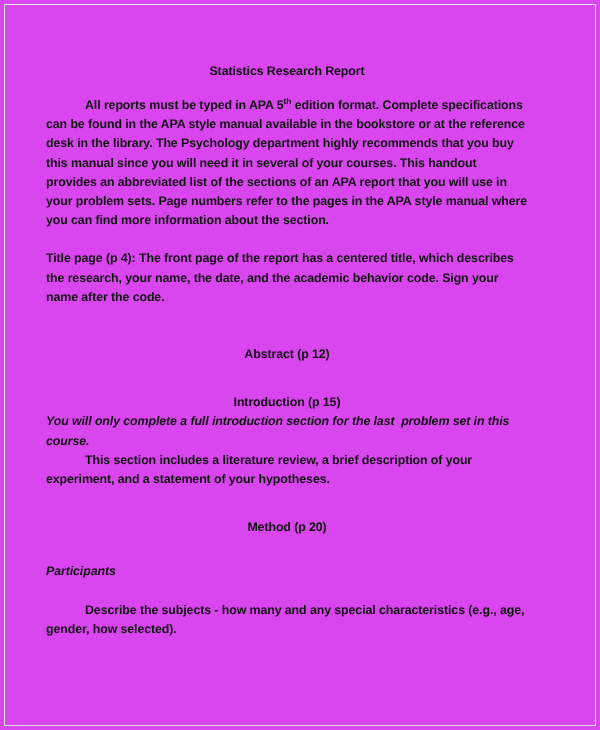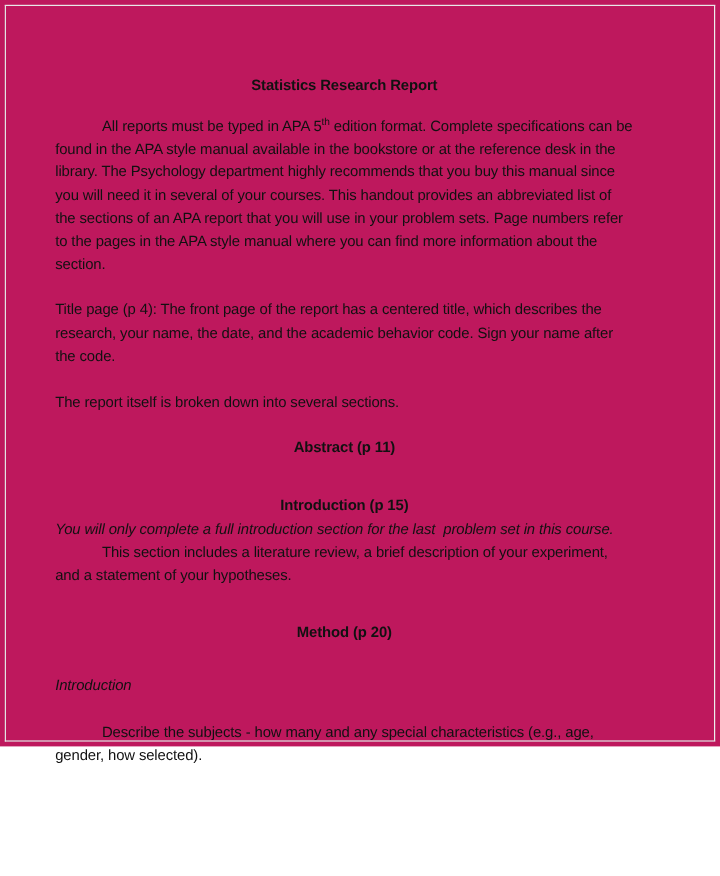--- a/index.html
+++ b/index.html
@@ -10,22 +10,22 @@
   body {
     width: 600px;
     height: 730px;
     font-family: "Liberation Sans", sans-serif;
     overflow: hidden;
   }
 
   #page {
     position: relative;
     width: 600px;
-    height: 622px;
-    background: #be185d;
+    height: 730px;
+    background: #d946ef;
     box-sizing: border-box;
   }
 
   
   #page-frame {
     position: absolute;
     left: 4px;
     top: 4px;
     right: 4px;
     bottom: 4px;
@@ -53,21 +53,21 @@
     text-align: center;
     font-weight: bold;
     margin: 0;
     padding-top: 63px;
     font-size: 12.4px;
     line-height: 16px;
   }
 
   p.para {
     margin: 0;
-    font-weight: normal;
+    font-weight: bold;
   }
 
   .gap-lg { height: 19px; }
   .gap-md { height: 17px; }
   .gap-sm { height: 10px; }
   .gap-xs { height: 6px; }
 
   .indent { text-indent: 39px; }
 
   .center {
@@ -102,45 +102,44 @@
     <div class="gap-md"></div>
 
     <p class="para indent"><span>All reports must be typed in APA 5</span><sup>th</sup><span> edition format.  Complete specifications can be found in the APA style manual available in the bookstore or at the reference desk in the library.  The Psychology department highly recommends that you buy this manual since you will need it in several of your courses. This handout provides an abbreviated list of the sections of an APA report that you will use in your problem sets. Page numbers refer to the pages in the APA style manual where you can find more information about the section.</span></p>
 
     <div class="gap-lg"></div>
 
     <p class="para">Title page (p 4):  The front page of the report has a centered title, which describes the research, your name, the date, and the academic behavior code.  Sign your name after the code.</p>
 
     <div class="gap-lg"></div>
 
-    <p class="para">The report itself is broken down into several sections.</p>
 
     <div class="gap-lg"></div>
 
-    <p class="center">Abstract (p 11)</p>
+    <p class="center">Abstract (p 12)</p>
 
 
     <div class="gap-lg"></div>
     <div class="gap-sm"></div>
 
     <p class="center">Introduction (p 15)</p>
 
 
     <p class="para ital nowrap-space">You will only complete a full introduction section for the last  problem set in this course.</p>
 
     <p class="para indent">This section includes a literature review, a brief description of your experiment, and a statement of your hypotheses.</p>
 
     <div class="gap-lg"></div>
     <div class="gap-sm"></div>
 
     <p class="center">Method (p 20)</p>
 
     <div class="gap-lg"></div>
     <div class="gap-xs"></div>
 
-    <p class="para ital">Introduction</p>
+    <p class="para ital">Participants</p>
 
     <div class="gap-lg"></div>
 
     <p class="para indent">Describe the subjects - how many and any special characteristics (e.g., age, gender, how selected).</p>
 
   </div>
 </div>
 
 </body></html>

